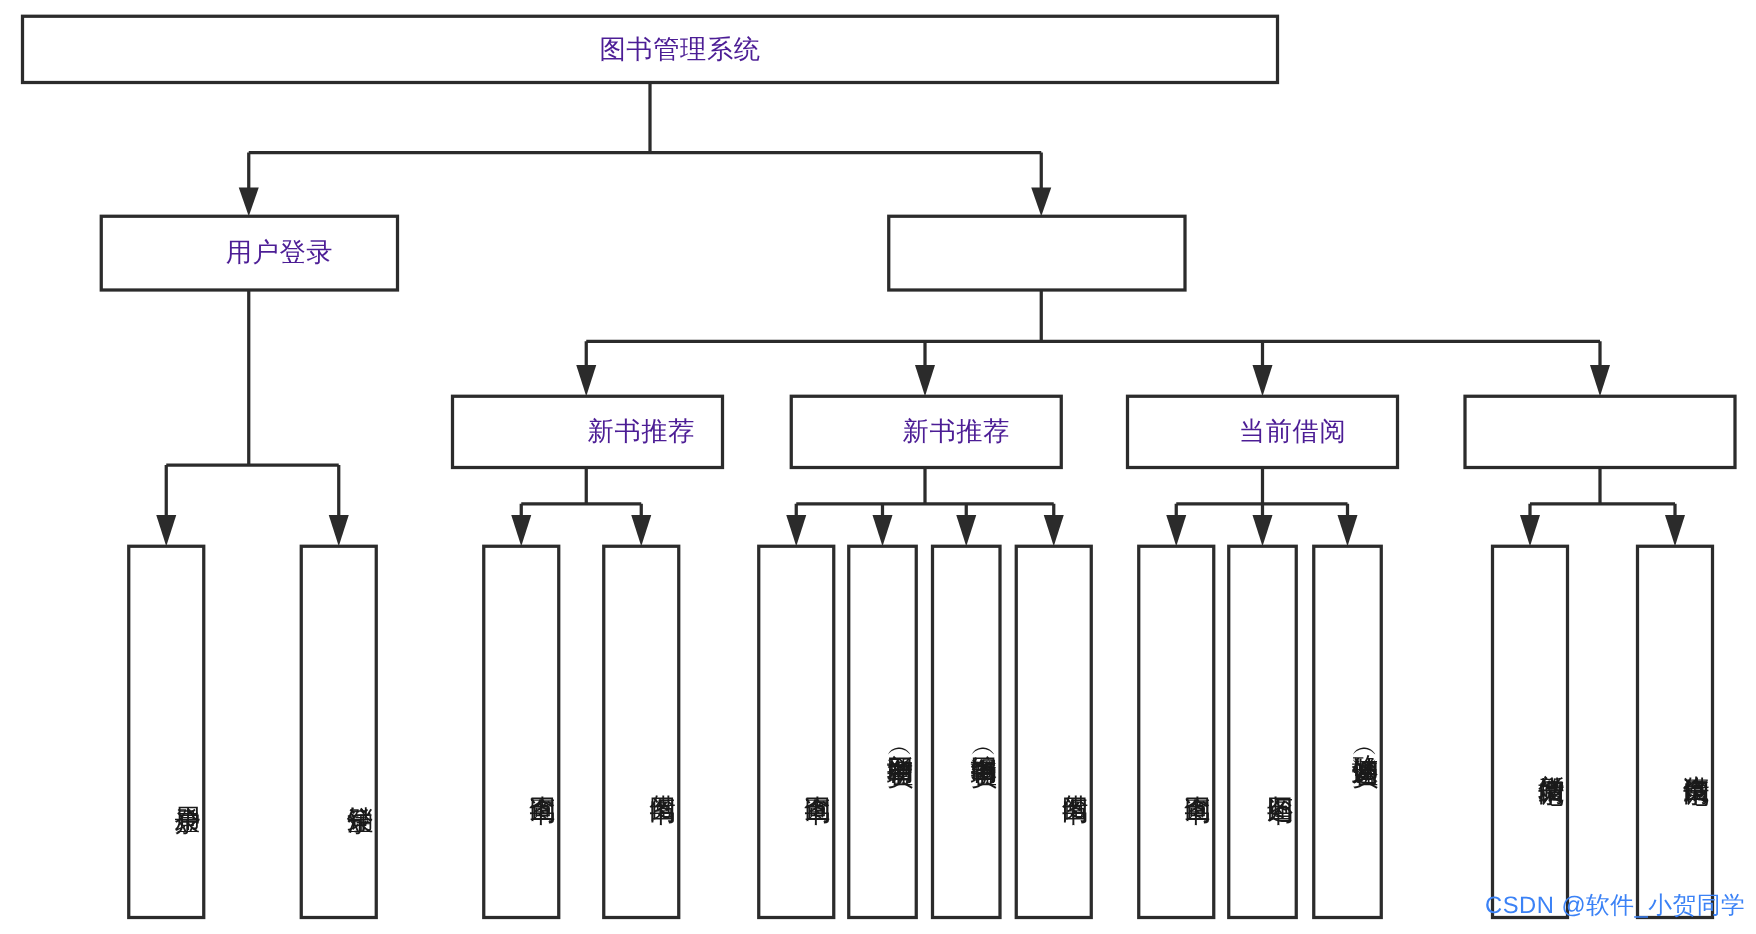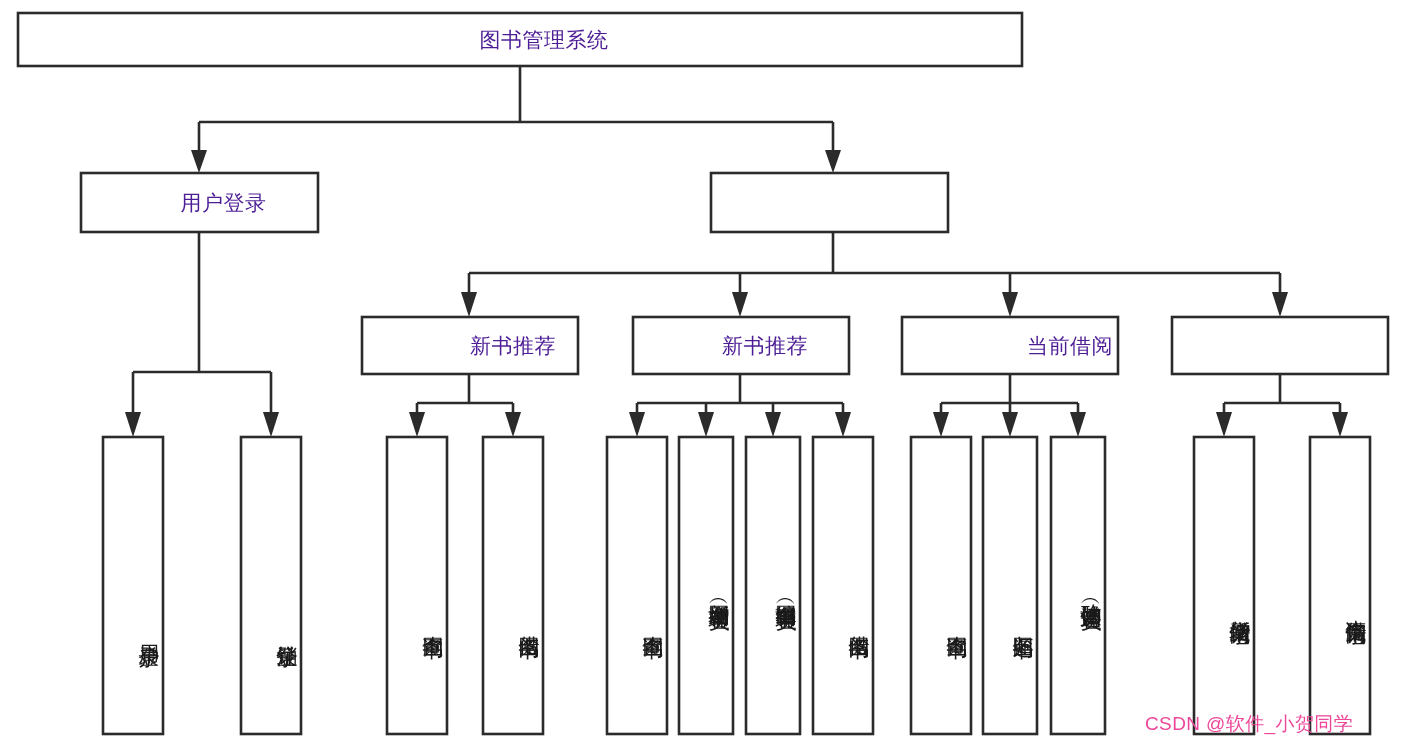--- a/index.html
+++ b/index.html
@@ -63,24 +63,24 @@
     letter-spacing: 1px;
     writing-mode: vertical-rl;
     text-orientation: upright;
     pointer-events: none;
   }
   .node-label-v.pad-top {
     padding-top: 6px;
   }
   .watermark {
     position: absolute;
-    left: 1145px;
+    left: 1188px;
     top: 711px;
     font-size: 19px;
-    color: #ec4899;
+    color: #3b82f6;
     white-space: nowrap;
     letter-spacing: 0.4px;
     pointer-events: none;
   }
 </style>
 </head>
 <body>
 
 <div id="diagram-root">
 
@@ -187,21 +187,21 @@
     <rect class="node-box" x="1194" y="437" width="60" height="297"></rect>
     <rect class="node-box" x="1310" y="437" width="60" height="297"></rect>
   </svg>
 
   <div class="node-label-h" style="left:18px; top:13px; width:1004px; height:53px;">图书管理系统</div>
 
   <div class="node-label-h" style="left:81px; top:173px; width:237px; height:59px;">用户登录</div>
 
   <div class="node-label-h" style="left:362px; top:317px; width:216px; height:57px;margin-left:19px;">新书推荐</div>
   <div class="node-label-h" style="left:633px; top:317px; width:216px; height:57px;">新书推荐</div>
-  <div class="node-label-h" style="left:938px; top:317px; width:216px; height:57px;">当前借阅</div>
+  <div class="node-label-h" style="left:902px; top:317px; width:216px; height:57px;">当前借阅</div>
 
   <div class="node-label-v" style="left:103px; top:526px; width:60px; height:208px;">用户登录</div>
   <div class="node-label-v" style="left:241px; top:526px; width:60px; height:208px;">注销登录</div>
 
   <div class="node-label-v" style="left:387px; top:508px; width:60px; height:226px;">查询图书</div>
   <div class="node-label-v" style="left:483px; top:508px; width:60px; height:226px;">借阅图书</div>
 
   <div class="node-label-v" style="left:607px; top:508px; width:60px; height:226px;">查询图书</div>
   <div class="node-label-v pad-top" style="left:679px; top:437px; width:54px; height:297px;">新增图书（管理员）</div>
   <div class="node-label-v pad-top" style="left:746px; top:437px; width:54px; height:297px;">编辑图书（管理员）</div>

